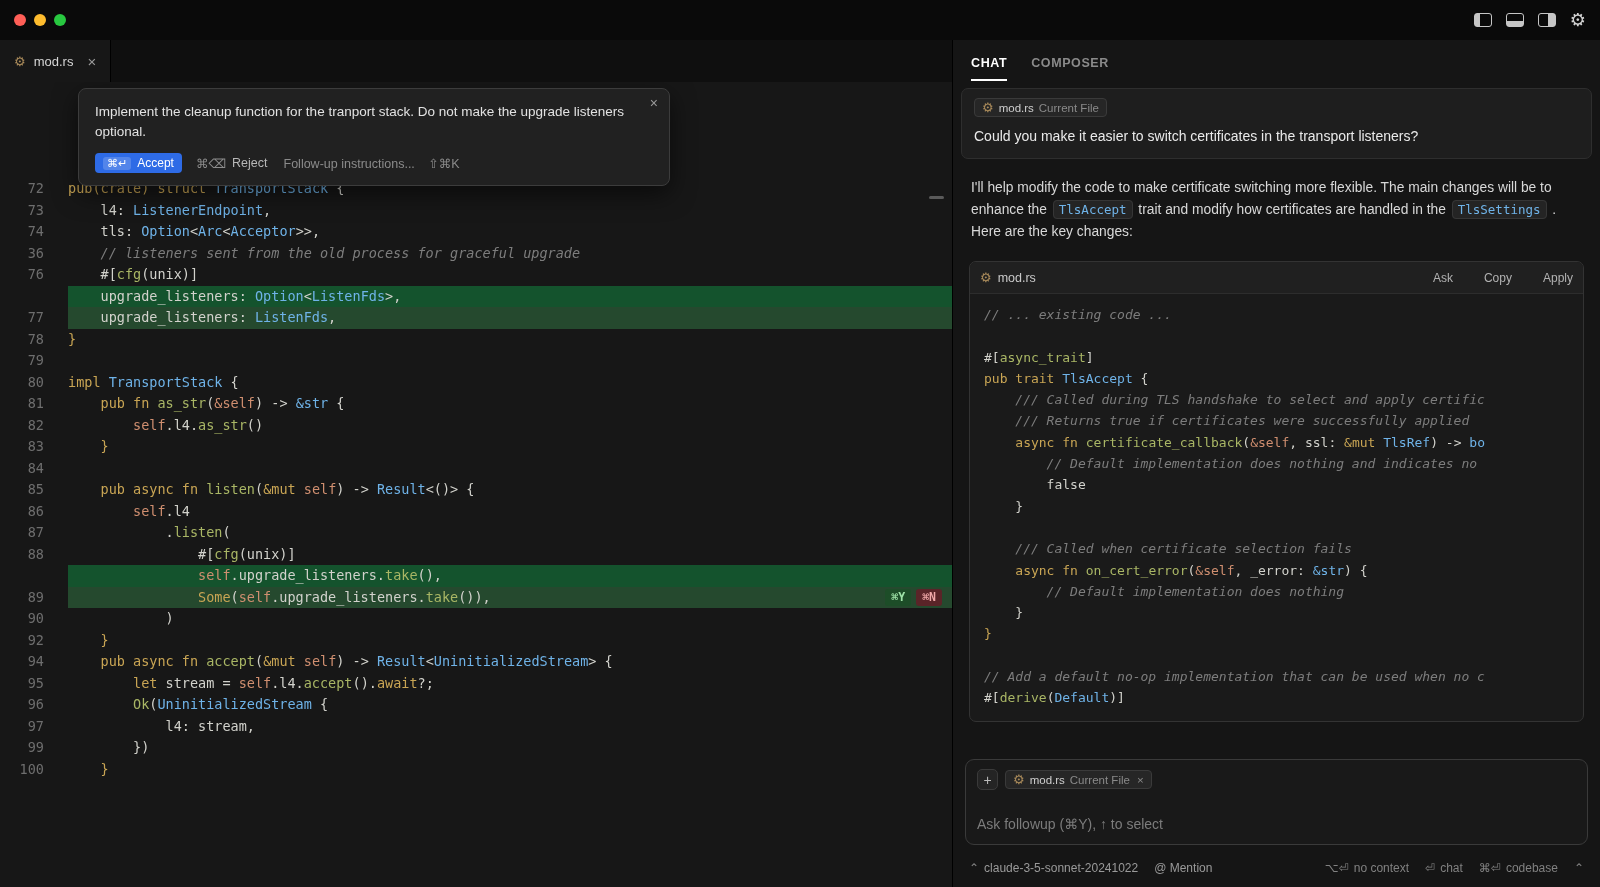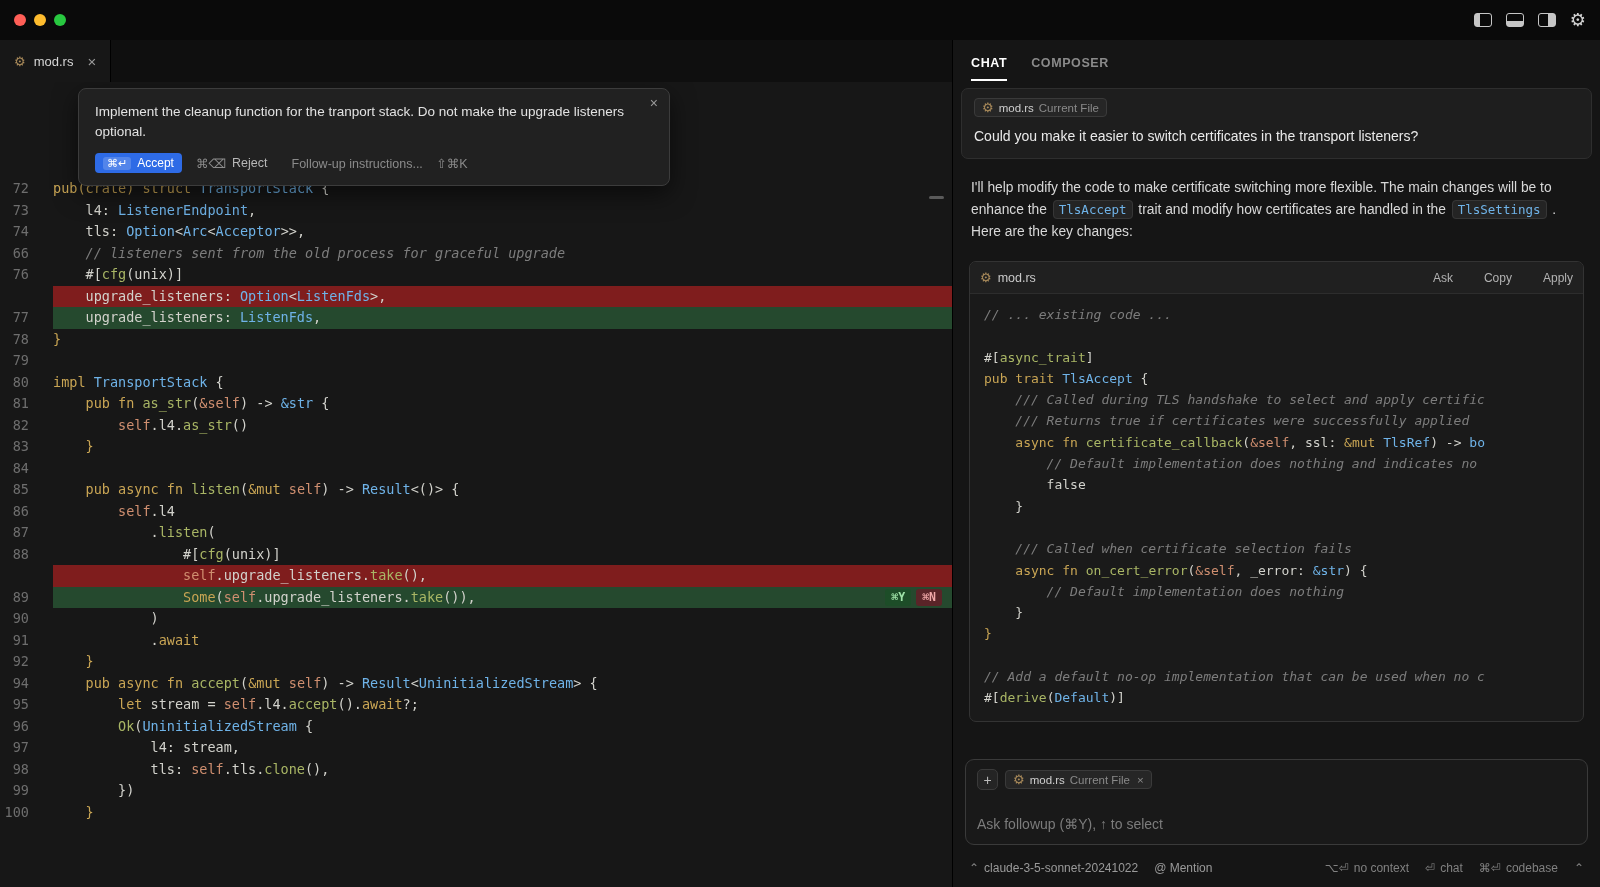--- a/index.html
+++ b/index.html
@@ -29,23 +29,23 @@
   .tabbar { height:42px; background:#0f0f0f; display:flex; align-items:stretch; flex:0 0 auto; }
   .tab { display:flex; align-items:center; gap:8px; padding:0 14px; background:#171717;
          color:#d6d6d6; font-size:13px; border-right:1px solid #000; }
   .file-icon { color:#a98a5a; font-size:13px; line-height:1; }
   .tab-close { color:#9a9a9a; font-size:15px; margin-left:6px; cursor:default; }
 
   
   .editor-body { position:relative; flex:1; overflow:hidden; background:#171717; }
   .code-area { padding-top:96px; font-family:"DejaVu Sans Mono", monospace; font-size:13.5px; }
   .code-line { display:flex; height:21.5px; line-height:21.5px; white-space:pre; position:relative; }
-  .gutter { width:53px; flex:0 0 auto; text-align:right; padding-right:24px; color:#6e6e6e; user-select:none; }
+  .gutter { width:68px; flex:0 0 auto; text-align:right; padding-right:24px; color:#6e6e6e; user-select:none; }
   .code-text { flex:1; min-width:0; overflow:hidden; }
-  .code-line.removed .code-text { background:#7f1d1d; }
+  .code-line.removed .code-text { background:#14532d; }
   .code-line.added .code-text { background:#25492e; }
   .tk-kw { color:#c9a554; } .tk-ty { color:#6fb3e8; } .tk-fn { color:#a9b665; }
   .tk-cm { color:#7d7d7d; font-style:italic; } .tk-or { color:#d08f70; } .tk-pl { color:#d2d2cc; }
   .line-badges { position:absolute; right:10px; top:2px; display:flex; gap:5px; }
   .badge { font-family:"DejaVu Sans Mono", monospace; font-size:11.5px; font-weight:700;
            padding:0.5px 6px; border-radius:3px; line-height:16px; }
   .badge-accept { background:#1d4d28; color:#9fe3a8; }
   .badge-reject { background:#5a2428; color:#f0a8a8; }
   .scroll-thumb { position:absolute; right:8px; top:114px; width:15px; height:3px; background:#5a5a5a; border-radius:2px; }
 
@@ -55,21 +55,21 @@
            box-shadow:0 8px 24px rgba(0,0,0,0.55); z-index:5; }
   .popup-close { position:absolute; top:6px; right:11px; color:#9a9a9a; font-size:14px; }
   .popup-text { color:#e2e2e2; font-size:13.5px; line-height:20px; padding-right:12px; }
   .popup-row { display:flex; align-items:center; gap:14px; margin-top:11px; }
   .btn-accept { background:#2e6be6; color:#fff; border:none; border-radius:4px; font-size:12px;
                 padding:3px 8px; display:inline-flex; gap:6px; align-items:center;
                 font-family:"Liberation Sans", sans-serif; }
   .btn-accept .kbd { background:rgba(255,255,255,0.18); border-radius:3px; padding:0 4px; font-size:11px; }
   .btn-reject { color:#b8b8b8; font-size:12.5px; display:inline-flex; gap:6px; align-items:center; }
   .btn-reject .kbd { color:#8d8d8d; }
-  .followup { color:#8b8b8b; font-size:12.5px; margin-left:10px; }
+  .followup { color:#8b8b8b; font-size:12.5px; margin-left:2px; }
   .followup .kbd { margin-left:10px; color:#8b8b8b; }
 
   
   .chat-tabs { height:44px; display:flex; align-items:center; gap:24px; padding:0 18px; flex:0 0 auto; }
   .chat-tab { font-size:12.5px; letter-spacing:0.6px; font-weight:700; color:#8a8a8a;
               padding:13px 0 9px; border-bottom:2px solid transparent; }
   .chat-tab.active { color:#ffffff; border-bottom-color:#ffffff; }
   .chat-scroll { flex:1; overflow:hidden; min-height:0; }
 
   .user-card { margin:4px 8px 10px; background:#1e1e1e; border:1px solid #2e2e2e; border-radius:7px;
@@ -164,45 +164,43 @@
               <span>Follow-up instructions...</span>
               <span class="kbd">⇧⌘K</span>
             </span>
           </div>
         </div>
 
         <div class="code-area" id="editor-code">
             <div class="code-line"><span class="gutter">72</span><span class="code-text"><span class="tk-kw">pub(crate)</span><span class="tk-pl"> </span><span class="tk-kw">struct</span><span class="tk-pl"> </span><span class="tk-ty">TransportStack</span><span class="tk-pl"> {</span></span></div>
             <div class="code-line"><span class="gutter">73</span><span class="code-text"><span class="tk-pl">    l4: </span><span class="tk-ty">ListenerEndpoint</span><span class="tk-pl">,</span></span></div>
             <div class="code-line"><span class="gutter">74</span><span class="code-text"><span class="tk-pl">    tls: </span><span class="tk-ty">Option</span><span class="tk-pl">&lt;</span><span class="tk-ty">Arc</span><span class="tk-pl">&lt;</span><span class="tk-ty">Acceptor</span><span class="tk-pl">&gt;&gt;,</span></span></div>
-            <div class="code-line"><span class="gutter">66</span><span class="code-text"><span class="tk-cm">    // listeners sent from the old process for graceful upgrade</span></span></div>
+            <div class="code-line"><span class="gutter">36</span><span class="code-text"><span class="tk-cm">    // listeners sent from the old process for graceful upgrade</span></span></div>
             <div class="code-line"><span class="gutter">76</span><span class="code-text"><span class="tk-pl">    #[</span><span class="tk-fn">cfg</span><span class="tk-pl">(unix)]</span></span></div>
             <div class="code-line removed"><span class="gutter"></span><span class="code-text"><span class="tk-pl">    upgrade_listeners: </span><span class="tk-ty">Option</span><span class="tk-pl">&lt;</span><span class="tk-ty">ListenFds</span><span class="tk-pl">&gt;,</span></span></div>
             <div class="code-line added"><span class="gutter">77</span><span class="code-text"><span class="tk-pl">    upgrade_listeners: </span><span class="tk-ty">ListenFds</span><span class="tk-pl">,</span></span></div>
             <div class="code-line"><span class="gutter">78</span><span class="code-text"><span class="tk-kw">}</span></span></div>
             <div class="code-line"><span class="gutter">79</span><span class="code-text"></span></div>
             <div class="code-line"><span class="gutter">80</span><span class="code-text"><span class="tk-kw">impl</span><span class="tk-pl"> </span><span class="tk-ty">TransportStack</span><span class="tk-pl"> {</span></span></div>
             <div class="code-line"><span class="gutter">81</span><span class="code-text"><span class="tk-pl">    </span><span class="tk-kw">pub fn</span><span class="tk-pl"> </span><span class="tk-fn">as_str</span><span class="tk-pl">(</span><span class="tk-or">&amp;self</span><span class="tk-pl">) -&gt; </span><span class="tk-ty">&amp;str</span><span class="tk-pl"> {</span></span></div>
             <div class="code-line"><span class="gutter">82</span><span class="code-text"><span class="tk-pl">        </span><span class="tk-or">self</span><span class="tk-pl">.l4.</span><span class="tk-fn">as_str</span><span class="tk-pl">()</span></span></div>
             <div class="code-line"><span class="gutter">83</span><span class="code-text"><span class="tk-pl">    </span><span class="tk-kw">}</span></span></div>
             <div class="code-line"><span class="gutter">84</span><span class="code-text"></span></div>
             <div class="code-line"><span class="gutter">85</span><span class="code-text"><span class="tk-pl">    </span><span class="tk-kw">pub async fn</span><span class="tk-pl"> </span><span class="tk-fn">listen</span><span class="tk-pl">(</span><span class="tk-kw">&amp;mut</span><span class="tk-pl"> </span><span class="tk-or">self</span><span class="tk-pl">) -&gt; </span><span class="tk-ty">Result</span><span class="tk-pl">&lt;()&gt; {</span></span></div>
             <div class="code-line"><span class="gutter">86</span><span class="code-text"><span class="tk-pl">        </span><span class="tk-or">self</span><span class="tk-pl">.l4</span></span></div>
             <div class="code-line"><span class="gutter">87</span><span class="code-text"><span class="tk-pl">            .</span><span class="tk-fn">listen</span><span class="tk-pl">(</span></span></div>
             <div class="code-line"><span class="gutter">88</span><span class="code-text"><span class="tk-pl">                #[</span><span class="tk-fn">cfg</span><span class="tk-pl">(unix)]</span></span></div>
             <div class="code-line removed"><span class="gutter"></span><span class="code-text"><span class="tk-pl">                </span><span class="tk-or">self</span><span class="tk-pl">.upgrade_listeners.</span><span class="tk-fn">take</span><span class="tk-pl">(),</span></span></div>
             <div class="code-line added"><span class="gutter">89</span><span class="code-text"><span class="tk-pl">                </span><span class="tk-kw">Some</span><span class="tk-pl">(</span><span class="tk-or">self</span><span class="tk-pl">.upgrade_listeners.</span><span class="tk-fn">take</span><span class="tk-pl">()),</span></span><span class="line-badges"><span class="badge badge-accept">⌘Y</span><span class="badge badge-reject">⌘N</span></span></div>
             <div class="code-line"><span class="gutter">90</span><span class="code-text"><span class="tk-pl">            )</span></span></div>
-            <div class="code-line"><span class="gutter">91</span><span class="code-text"><span class="tk-pl">            .</span><span class="tk-kw">await</span></span></div>
             <div class="code-line"><span class="gutter">92</span><span class="code-text"><span class="tk-pl">    </span><span class="tk-kw">}</span></span></div>
             <div class="code-line"><span class="gutter">94</span><span class="code-text"><span class="tk-pl">    </span><span class="tk-kw">pub async fn</span><span class="tk-pl"> </span><span class="tk-fn">accept</span><span class="tk-pl">(</span><span class="tk-kw">&amp;mut</span><span class="tk-pl"> </span><span class="tk-or">self</span><span class="tk-pl">) -&gt; </span><span class="tk-ty">Result</span><span class="tk-pl">&lt;</span><span class="tk-ty">UninitializedStream</span><span class="tk-pl">&gt; {</span></span></div>
             <div class="code-line"><span class="gutter">95</span><span class="code-text"><span class="tk-pl">        </span><span class="tk-kw">let</span><span class="tk-pl"> stream = </span><span class="tk-or">self</span><span class="tk-pl">.l4.</span><span class="tk-fn">accept</span><span class="tk-pl">().</span><span class="tk-kw">await</span><span class="tk-pl">?;</span></span></div>
             <div class="code-line"><span class="gutter">96</span><span class="code-text"><span class="tk-pl">        </span><span class="tk-fn">Ok</span><span class="tk-pl">(</span><span class="tk-ty">UninitializedStream</span><span class="tk-pl"> {</span></span></div>
             <div class="code-line"><span class="gutter">97</span><span class="code-text"><span class="tk-pl">            l4: stream,</span></span></div>
-            <div class="code-line"><span class="gutter">98</span><span class="code-text"><span class="tk-pl">            tls: </span><span class="tk-or">self</span><span class="tk-pl">.tls.</span><span class="tk-fn">clone</span><span class="tk-pl">(),</span></span></div>
             <div class="code-line"><span class="gutter">99</span><span class="code-text"><span class="tk-pl">        })</span></span></div>
             <div class="code-line"><span class="gutter">100</span><span class="code-text"><span class="tk-pl">    </span><span class="tk-kw">}</span></span></div>
           </div>
         <div class="scroll-thumb"></div>
       </div>
     </div>
 
     <div class="chat-pane">
 
       <div class="chat-tabs">

